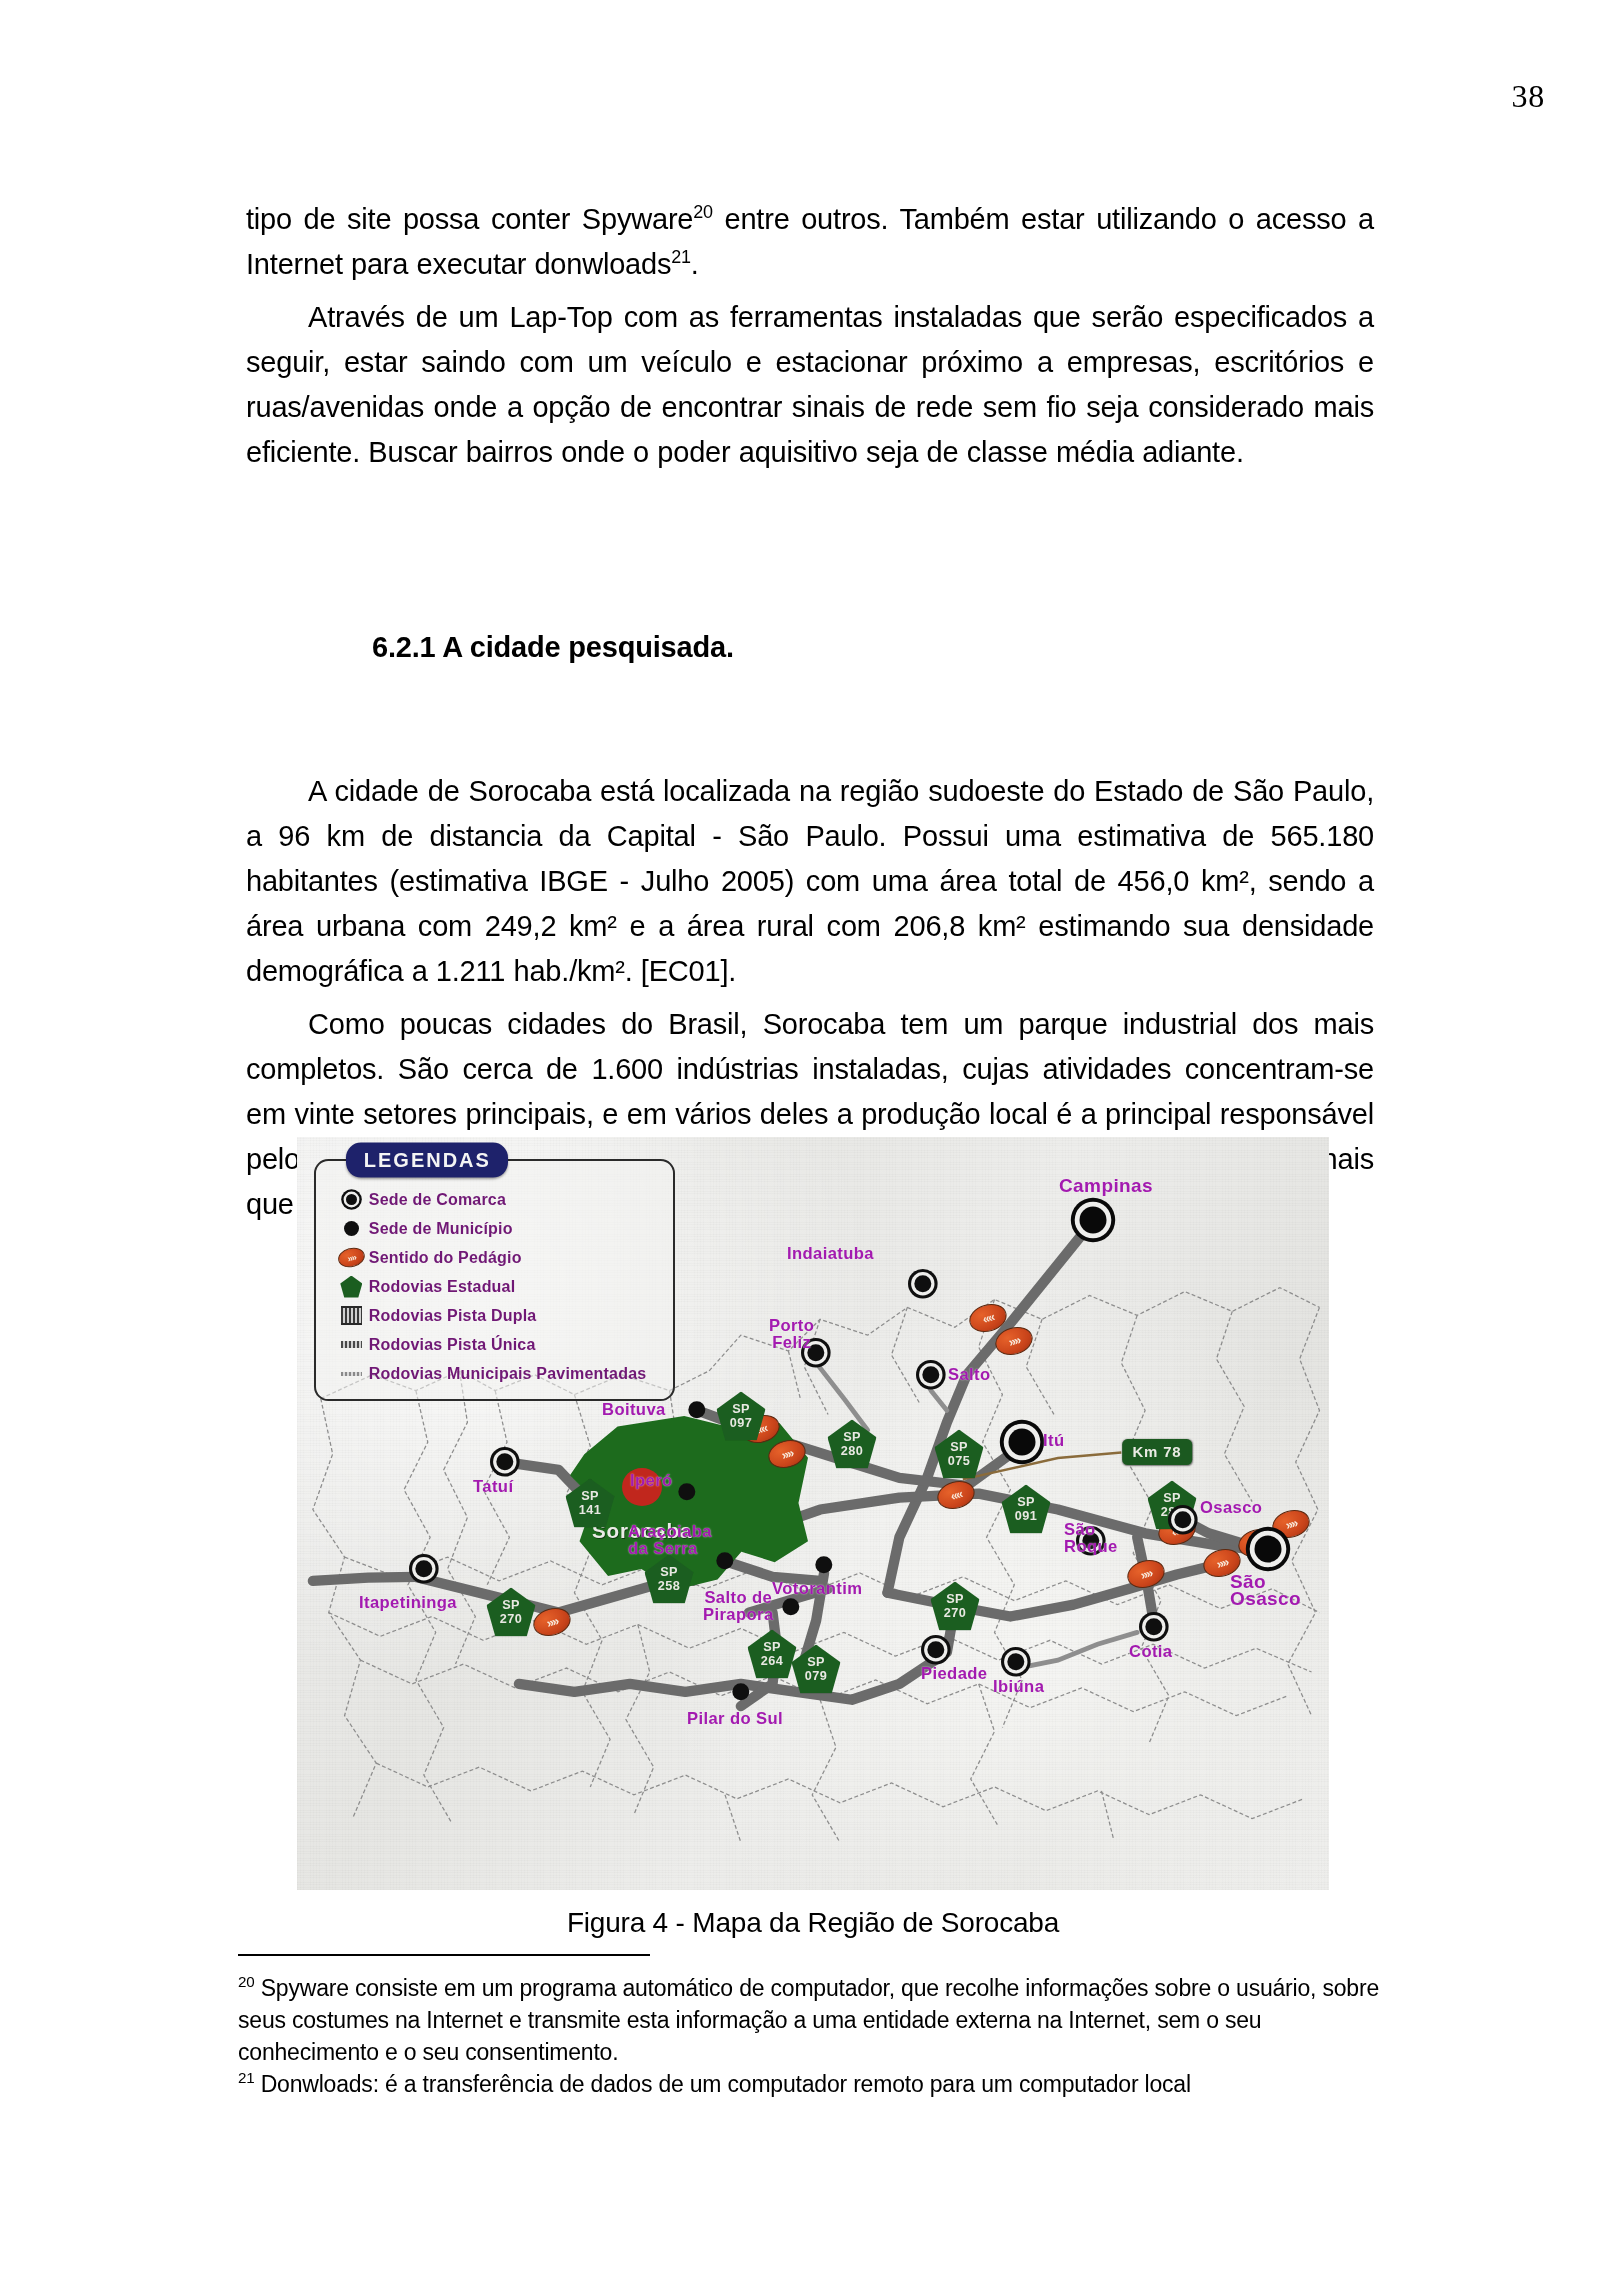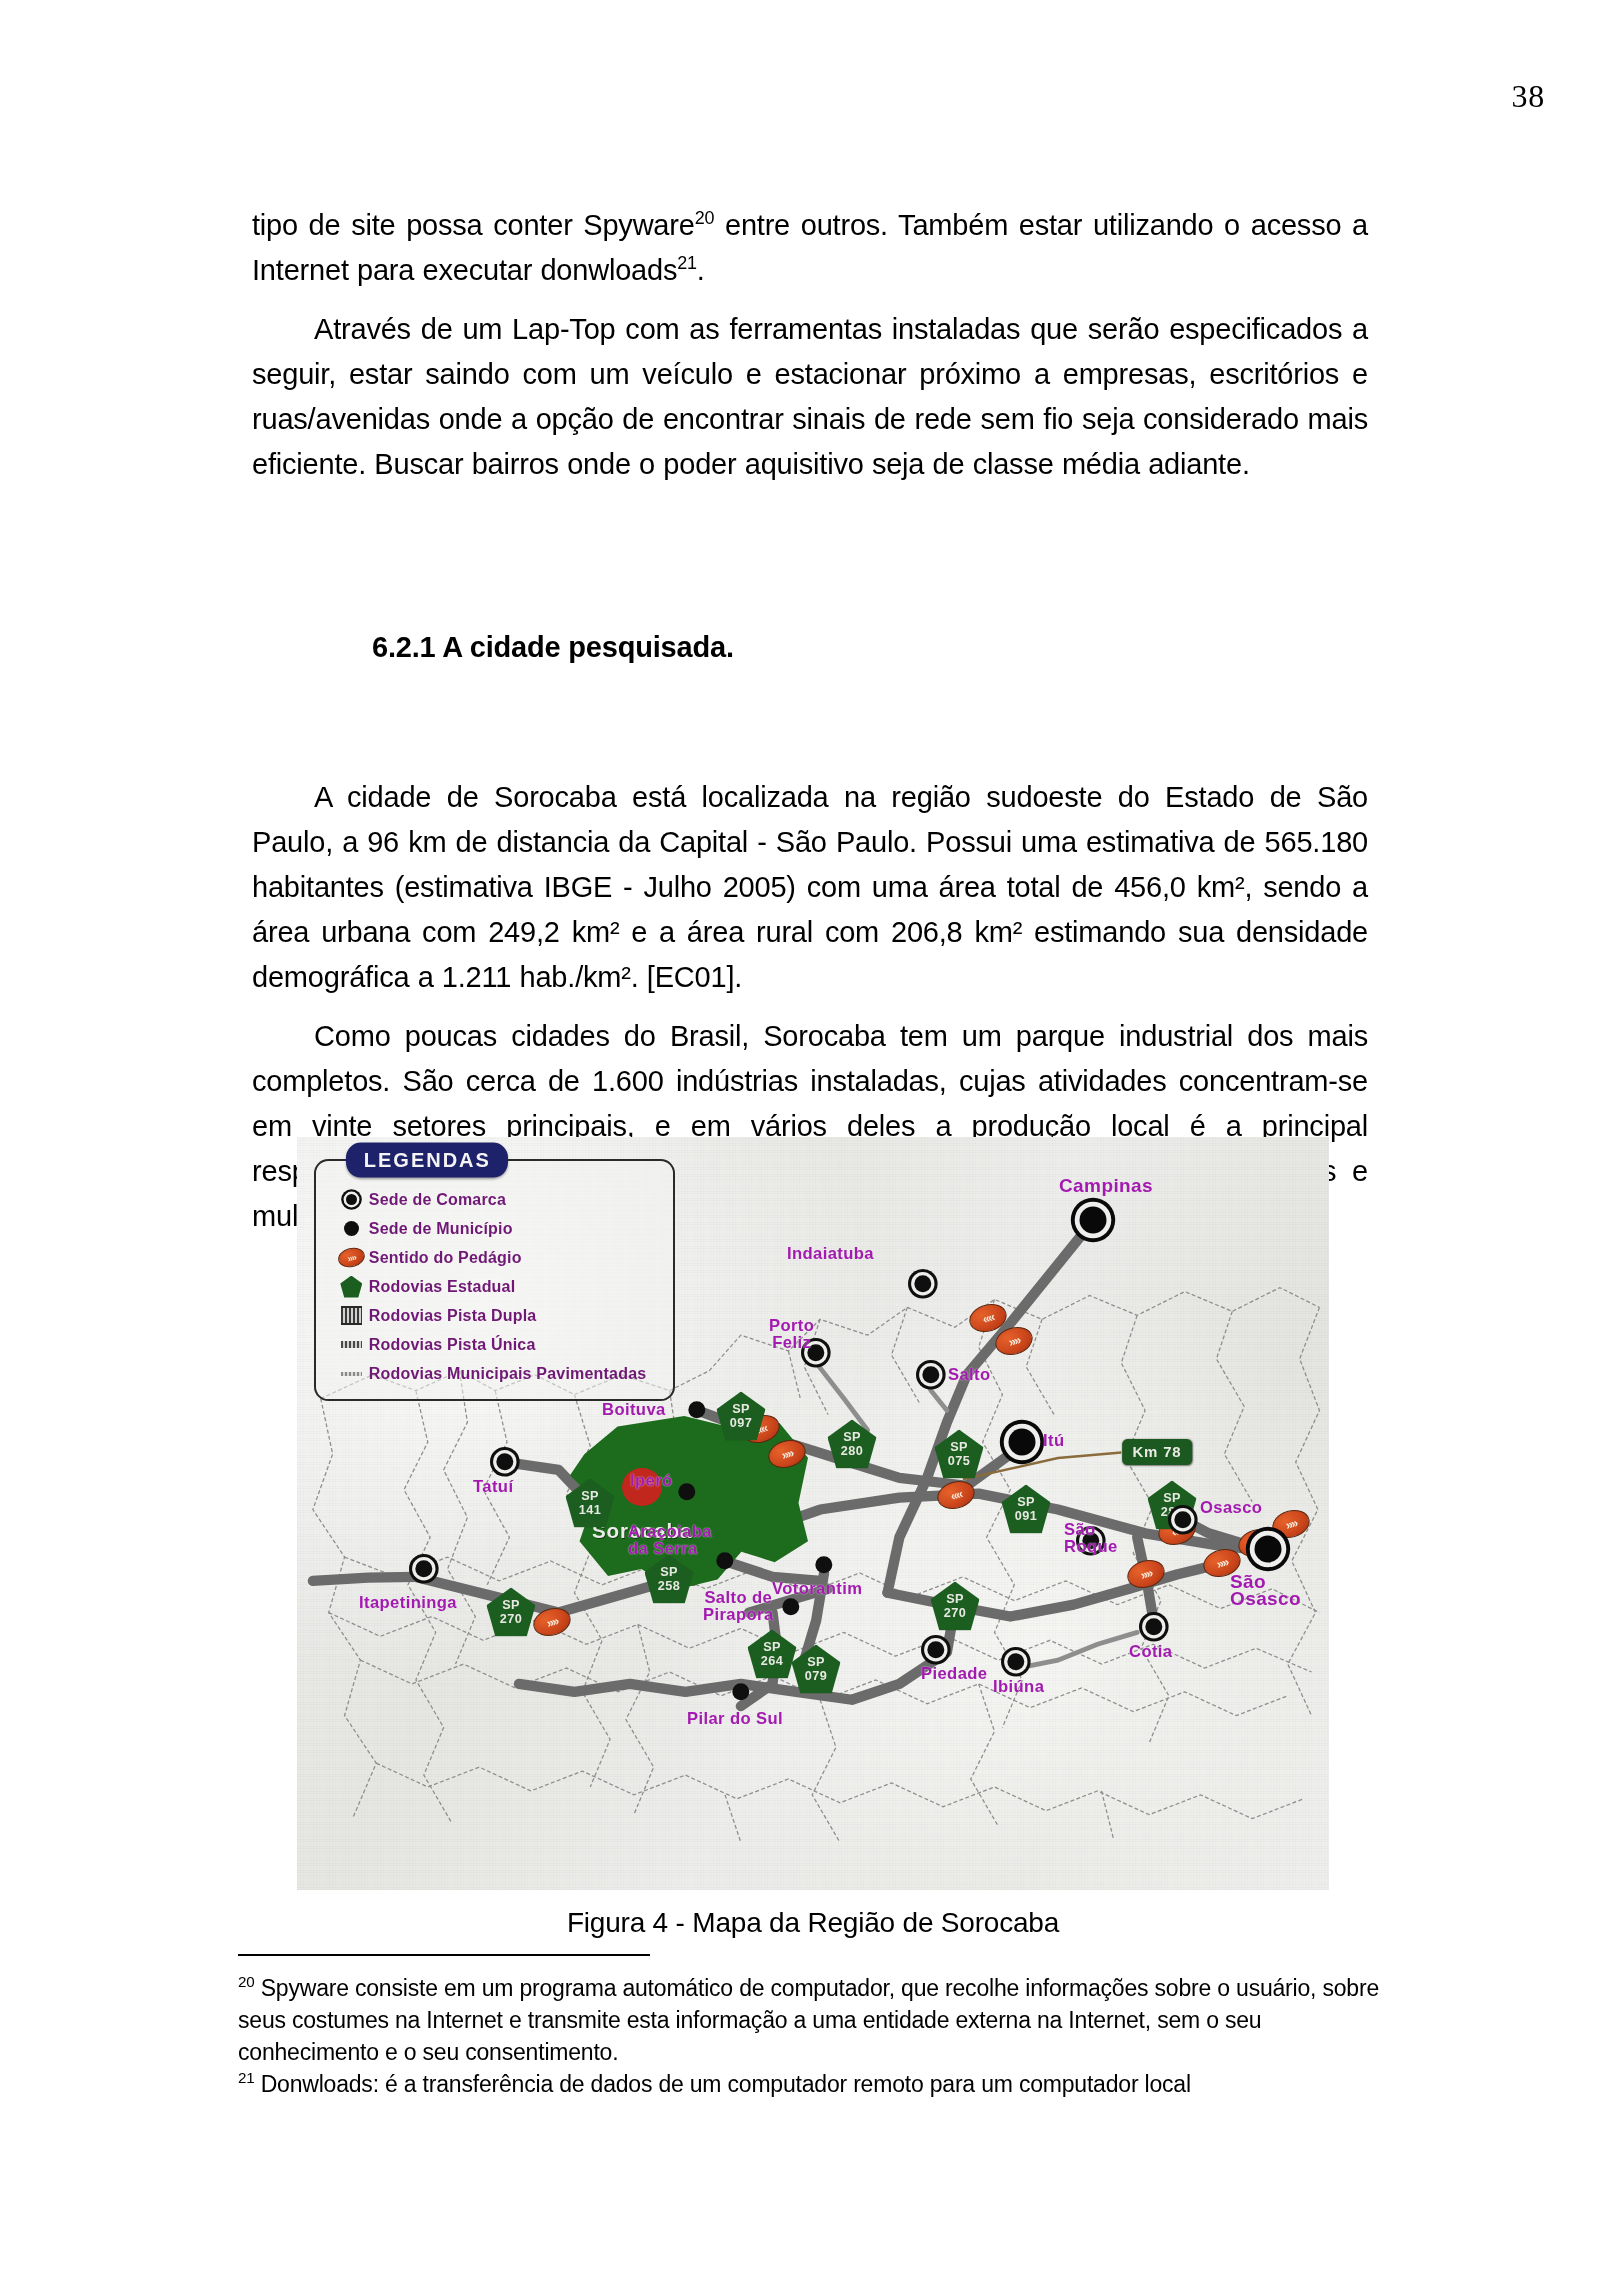--- a/index.html
+++ b/index.html
@@ -30,21 +30,21 @@
   }
 
   
   .content {
     position: absolute;
     left: 238px;
     top: 189px;
     width: 1144px;
   }
   p.body {
-    margin: 14px;
+    margin: 8px;
     font-size: 29px;
     line-height: 45px;
     text-align: justify;
     text-justify: inter-word;
     letter-spacing: -0.2px;
     word-spacing: 0.4px;
   }
   p.body.indent { text-indent: 62px; }
   sup {
     font-size: 0.62em;

